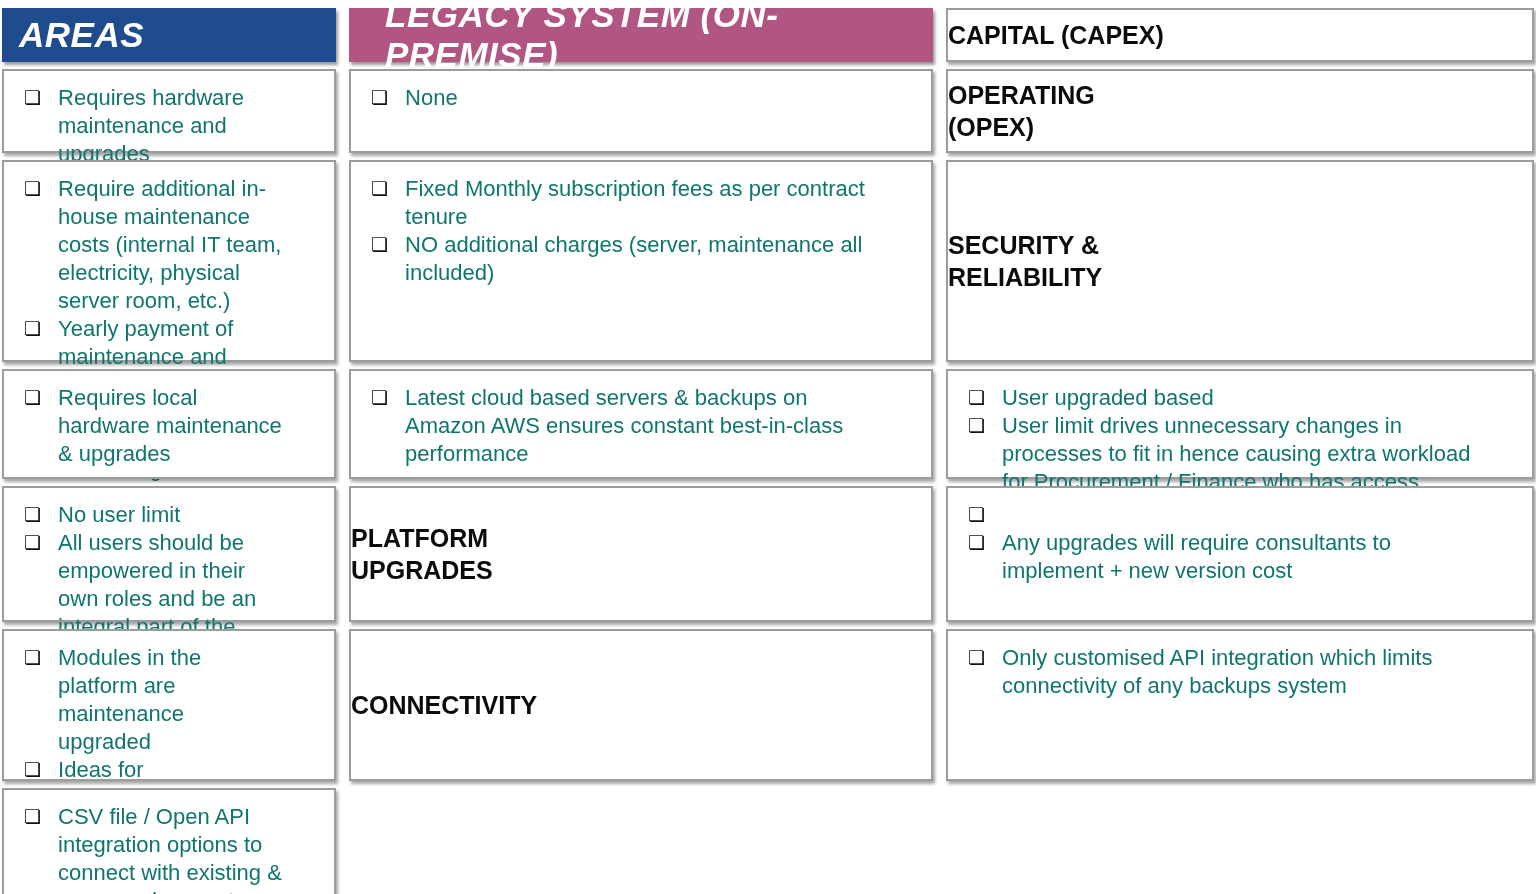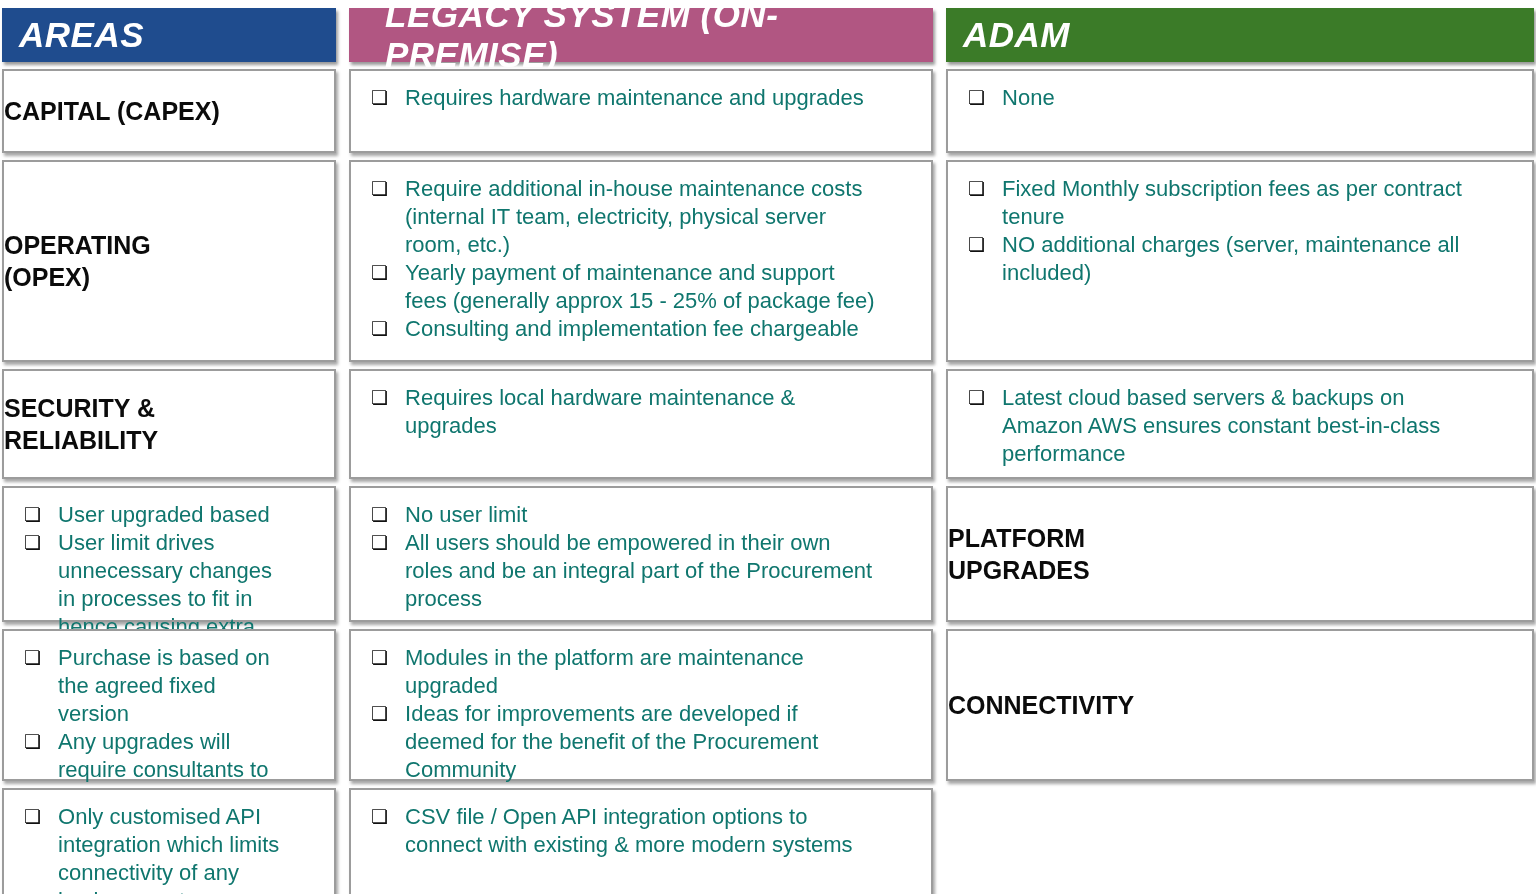--- a/index.html
+++ b/index.html
@@ -50,23 +50,20 @@
 </head>
 <body>
 
 <div class="grid">
 
   <div class="hdr hdr-areas">
     <span>AREAS</span>
   </div>
   <div class="hdr hdr-legacy">
     <span>LEGACY SYSTEM (ON-PREMISE)</span>
-  </div>
-  <div class="hdr hdr-adam">
-    <span>ADAM</span>
   </div>
 
   <div class="cell area">CAPITAL (CAPEX)</div>
   <div class="cell content">
     <div class="item">
       <span class="bullet">❏</span>
       <span class="btext">Requires hardware maintenance and upgrades</span>
     </div>
   </div>
   <div class="cell content">
@@ -137,21 +134,20 @@
       <span class="bullet">❏</span>
       <span class="btext">All users should be empowered in their own roles and be an integral part of the Procurement process</span>
     </div>
   </div>
 
   <div class="cell area">PLATFORM
 UPGRADES</div>
   <div class="cell content">
     <div class="item">
       <span class="bullet">❏</span>
-      <span class="btext">Purchase is based on the agreed fixed version</span>
     </div>
     <div class="item">
       <span class="bullet">❏</span>
       <span class="btext">Any upgrades will require consultants to implement + new version cost</span>
     </div>
   </div>
   <div class="cell content">
     <div class="item">
       <span class="bullet">❏</span>
       <span class="btext">Modules in the platform are maintenance upgraded</span>

